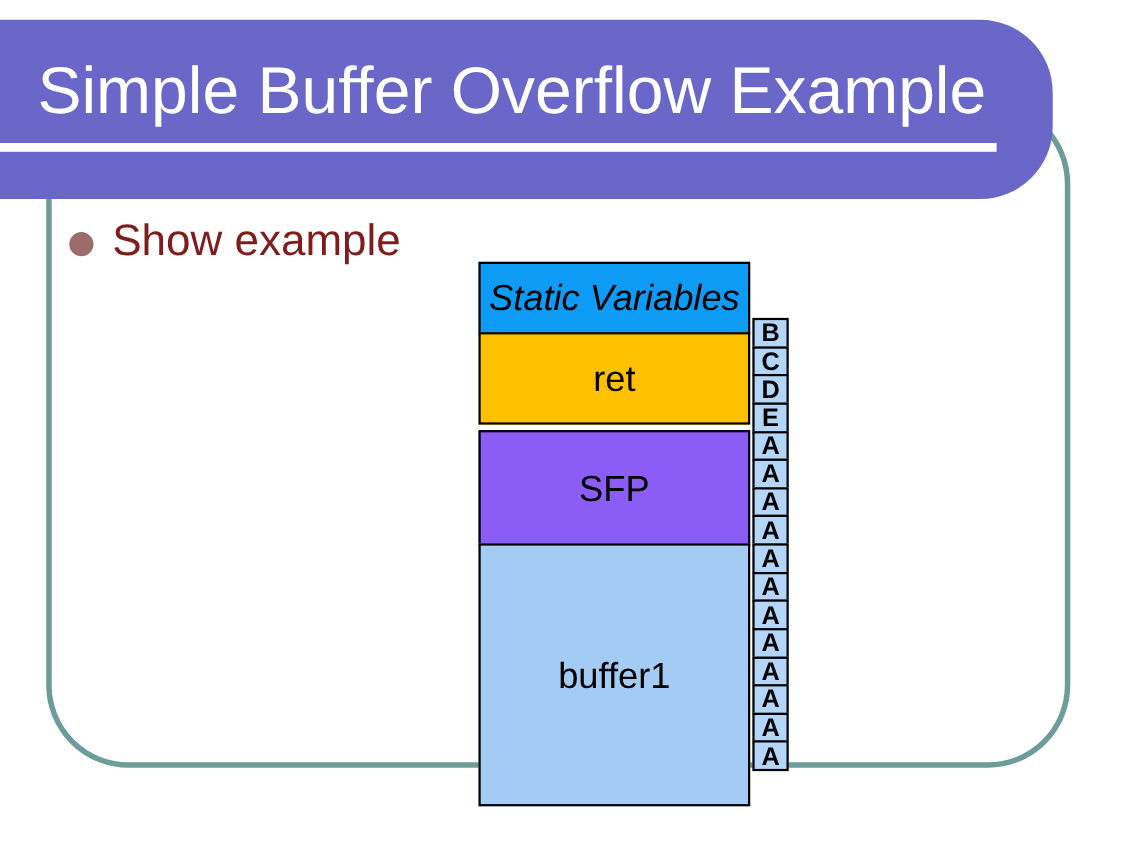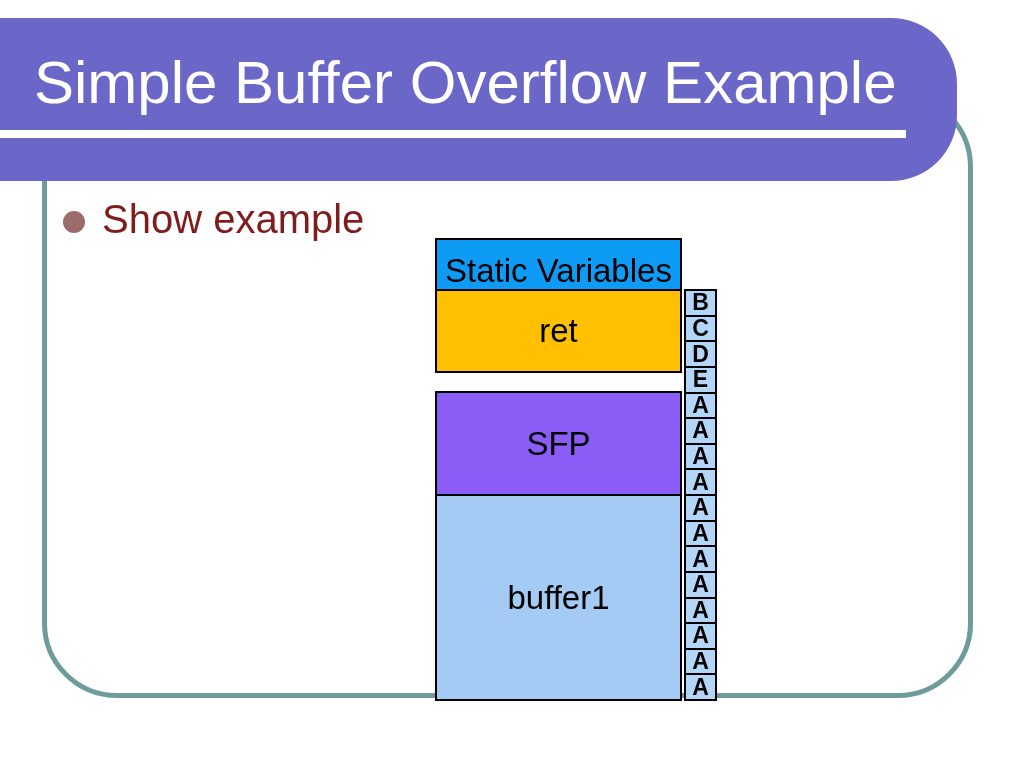--- a/index.html
+++ b/index.html
@@ -37,24 +37,24 @@
     position:absolute;left:102px;top:197px;font-size:40px;color:#7f1d1d;
     white-space:nowrap;
   }
   
   .memory-diagram{position:absolute;left:0;top:0;z-index:4;}
   .mem-box{
     position:absolute;left:435px;width:247px;box-sizing:border-box;
     border:2px solid #000000;display:flex;align-items:center;justify-content:center;
     font-size:33px;color:#000000;
   }
-  .box-static{top:238px;height:66px;}
-  .box-ret{top:289px;height:84px;}
+  .box-static{top:238px;height:66px;font-style:italic;}
+  .box-ret{top:302px;height:84px;}
   .box-sfp{top:391px;height:105px;}
-  .box-buffer{top:494px;height:207px;}
+  .box-buffer{top:494px;height:239px;}
   .overflow-column{
     position:absolute;left:684px;top:289px;width:33px;height:412px;
     display:flex;flex-direction:column;z-index:5;
   }
   .overflow-cell{
     flex:1;box-sizing:border-box;border:2px solid #000000;margin-top:-2px;
     display:flex;align-items:center;justify-content:center;
     font-size:23px;font-weight:bold;color:#000000;line-height:1;
   }
   .overflow-cell:first-child{margin-top:0;}

